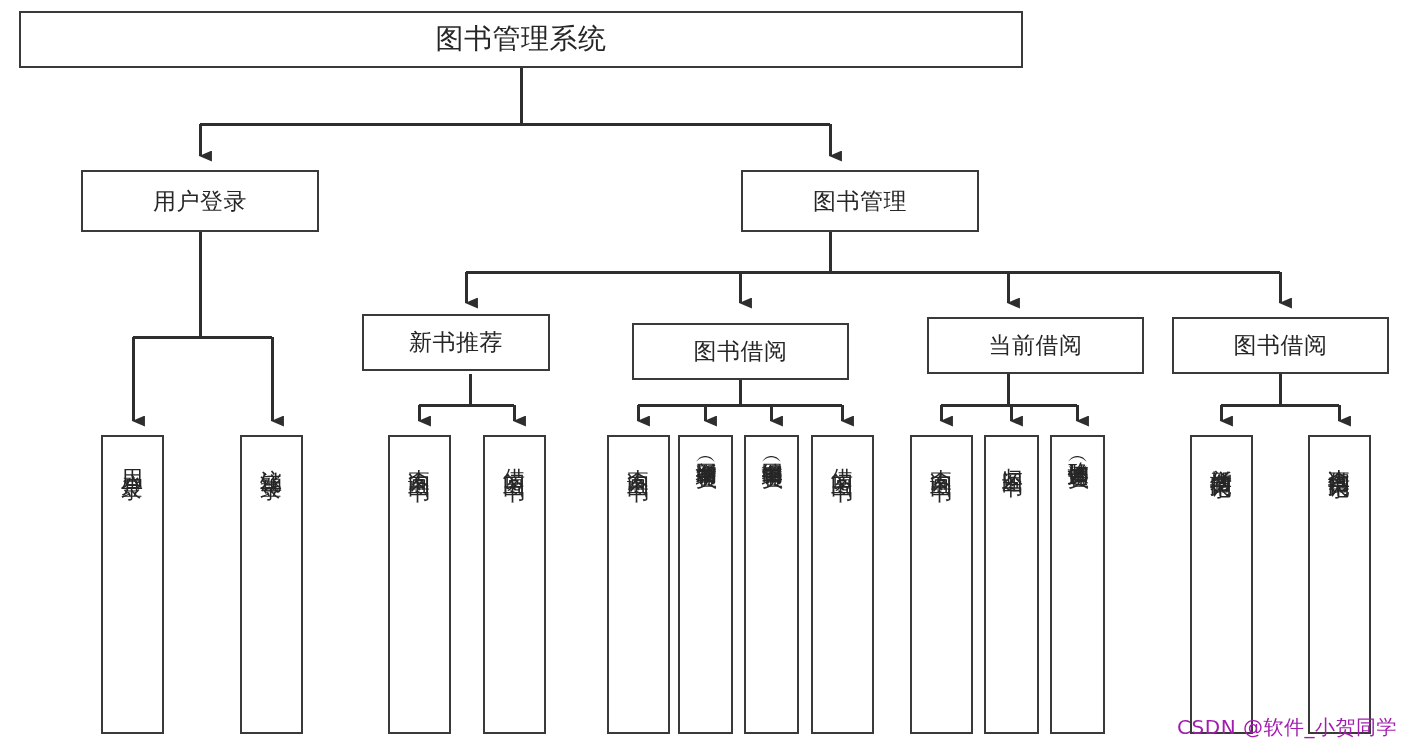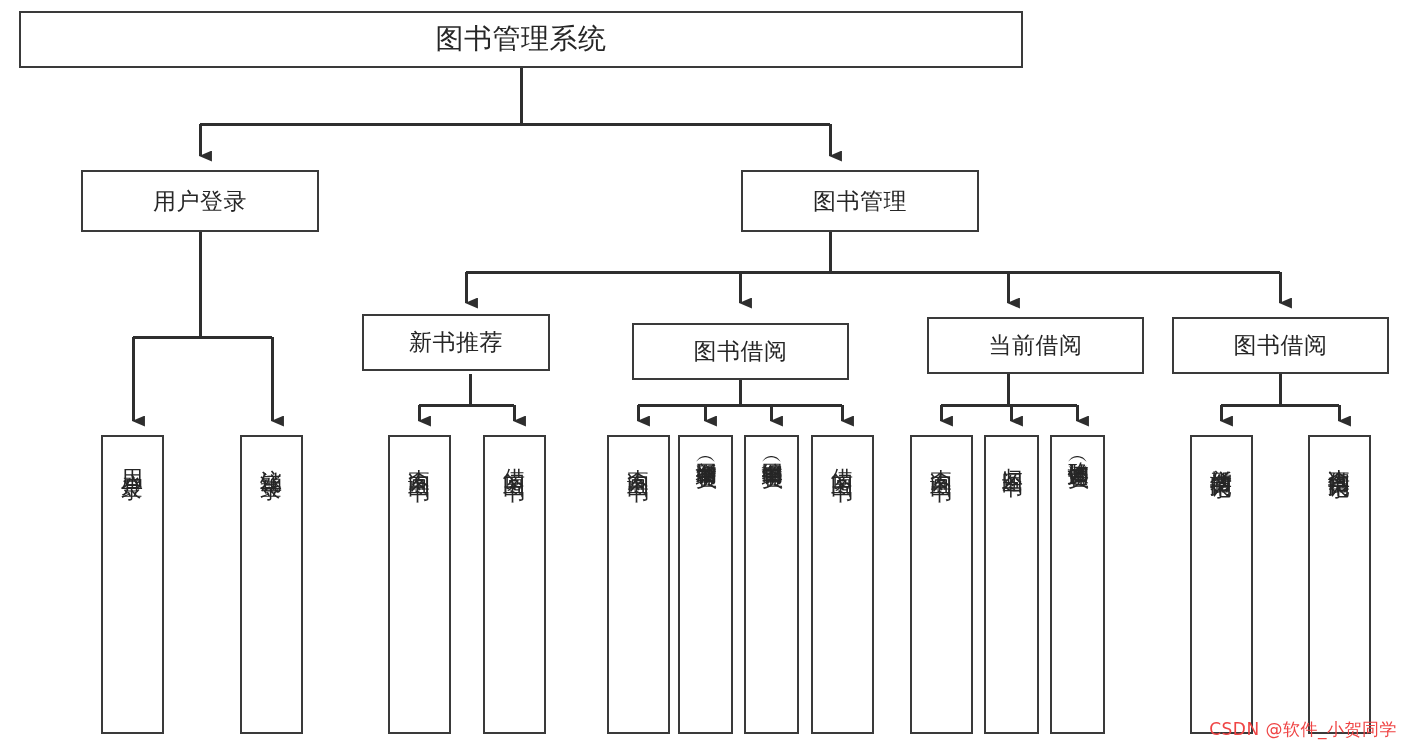--- a/index.html
+++ b/index.html
@@ -62,22 +62,22 @@
     font-size: 22px;
     line-height: 1.32;
     letter-spacing: 4px;
     white-space: nowrap;
     text-align: left;
   }
   .watermark {
     position: absolute;
     right: 8px;
     bottom: 6px;
-    font-size: 17px;
-    color: #ef4444;
+    font-size: 20px;
+    color: #a21caf;
     letter-spacing: 0.5px;
     white-space: nowrap;
     z-index: 5;
   }
 </style>
 </head>
 <body>
 
 <div id="canvas">
 

